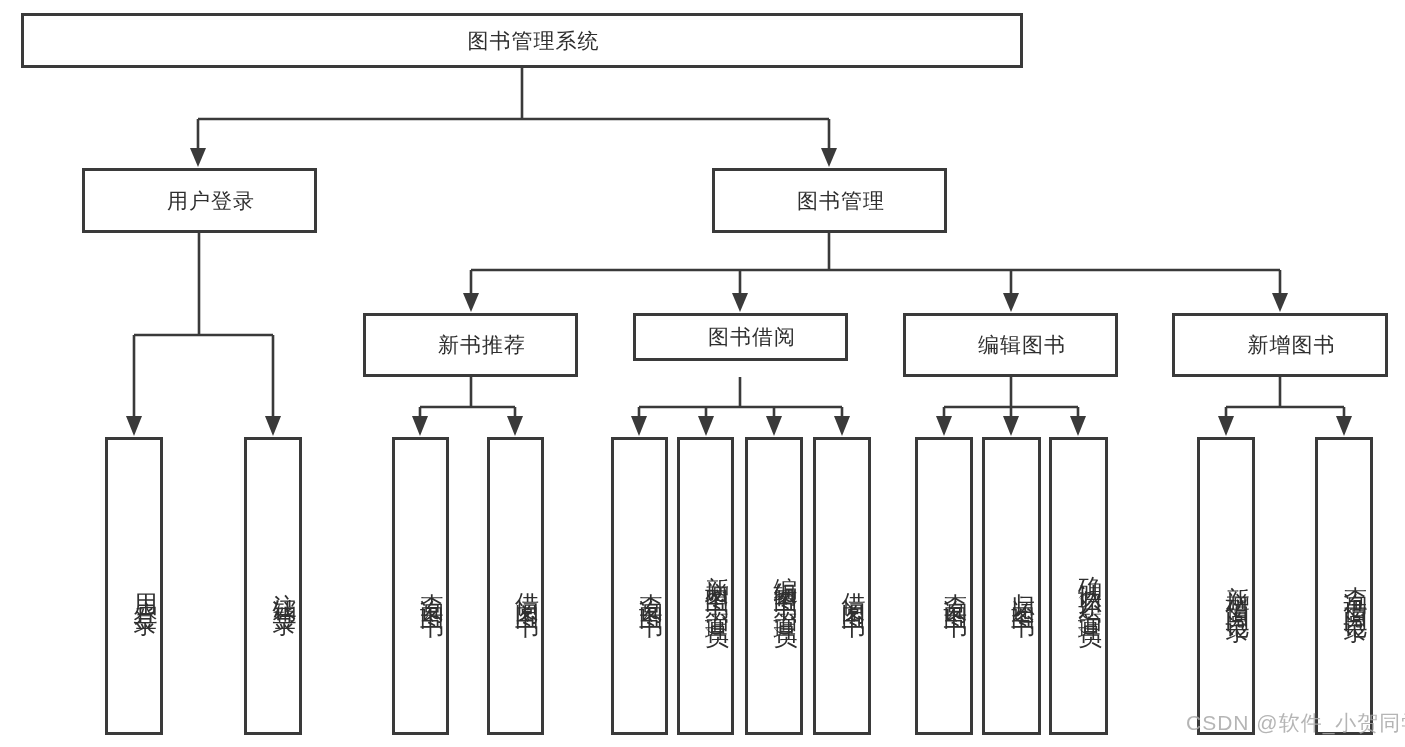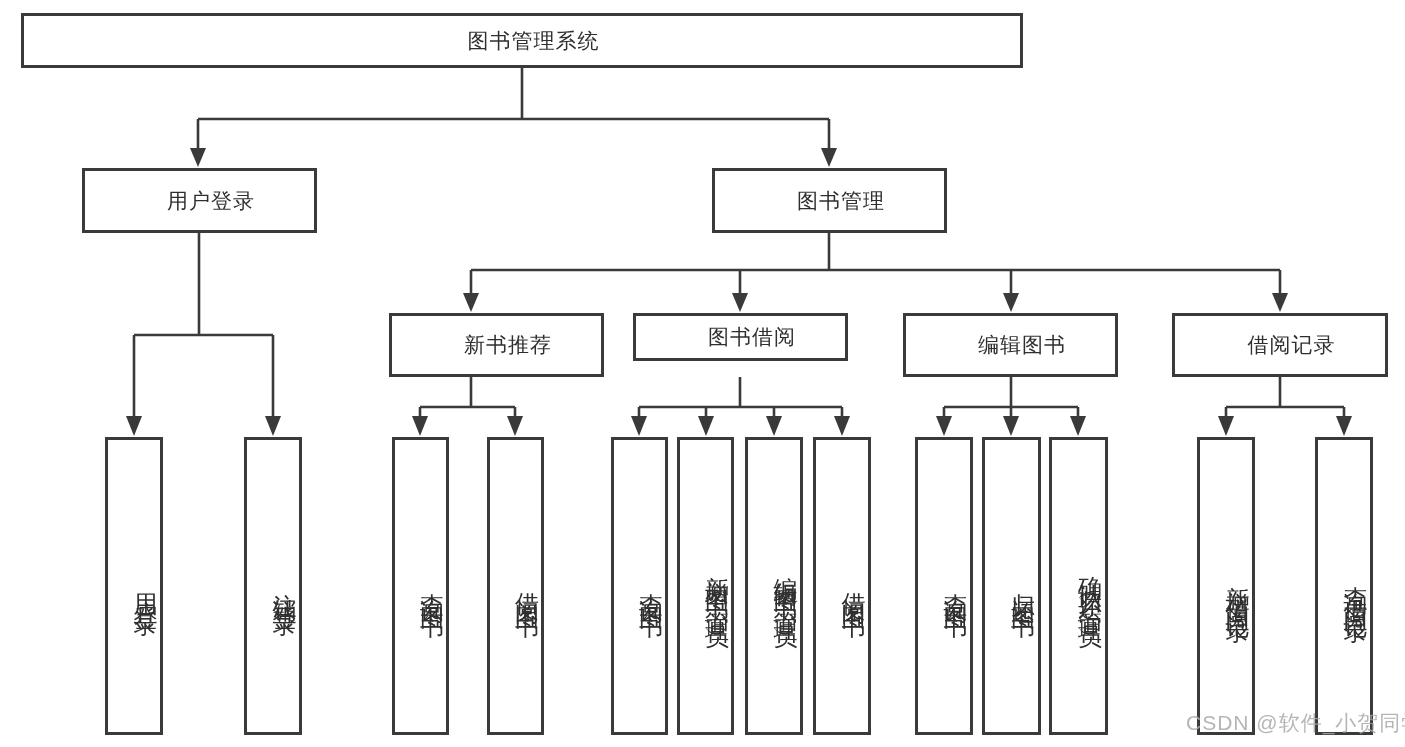--- a/index.html
+++ b/index.html
@@ -87,24 +87,24 @@
     <polygon class="ah" points="1070,416 1086,416 1078,436"></polygon>
     <polygon class="ah" points="1218,416 1234,416 1226,436"></polygon>
     <polygon class="ah" points="1336,416 1352,416 1344,436"></polygon>
   </svg>
 
   <div class="box h-box" style="left:21px; top:13px; width:1002px; height:55px;">图书管理系统</div>
 
   <div class="box h-box" style="left:82px; top:168px; width:235px; height:65px;">用户登录</div>
   <div class="box h-box" style="left:712px; top:168px; width:235px; height:65px;">图书管理</div>
 
-  <div class="box h-box" style="left:363px; top:313px; width:215px; height:64px;margin-left:26px;">新书推荐</div>
+  <div class="box h-box" style="left:363px; top:313px; width:215px; height:64px;">新书推荐</div>
   <div class="box h-box" style="left:633px; top:313px; width:215px; height:48px;">图书借阅</div>
   <div class="box h-box" style="left:903px; top:313px; width:215px; height:64px;">编辑图书</div>
-  <div class="box h-box" style="left:1172px; top:313px; width:216px; height:64px;">借阅记录</div>
+  <div class="box h-box" style="left:1172px; top:313px; width:216px; height:64px;">新增图书</div>
 
   <div class="box v-box" style="left:105px; top:437px; width:58px; height:298px;">用户登录</div>
   <div class="box v-box" style="left:244px; top:437px; width:58px; height:298px;">注销登录</div>
 
   <div class="box v-box" style="left:392px; top:437px; width:57px; height:298px;">查询图书</div>
   <div class="box v-box" style="left:487px; top:437px; width:57px; height:298px;">借阅图书</div>
 
   <div class="box v-box" style="left:611px; top:437px; width:57px; height:298px;">查询图书</div>
   <div class="box v-box" style="left:677px; top:437px; width:57px; height:298px;">新增图书（管理员）</div>
   <div class="box v-box" style="left:745px; top:437px; width:58px; height:298px;">编辑图书（管理员）</div>

